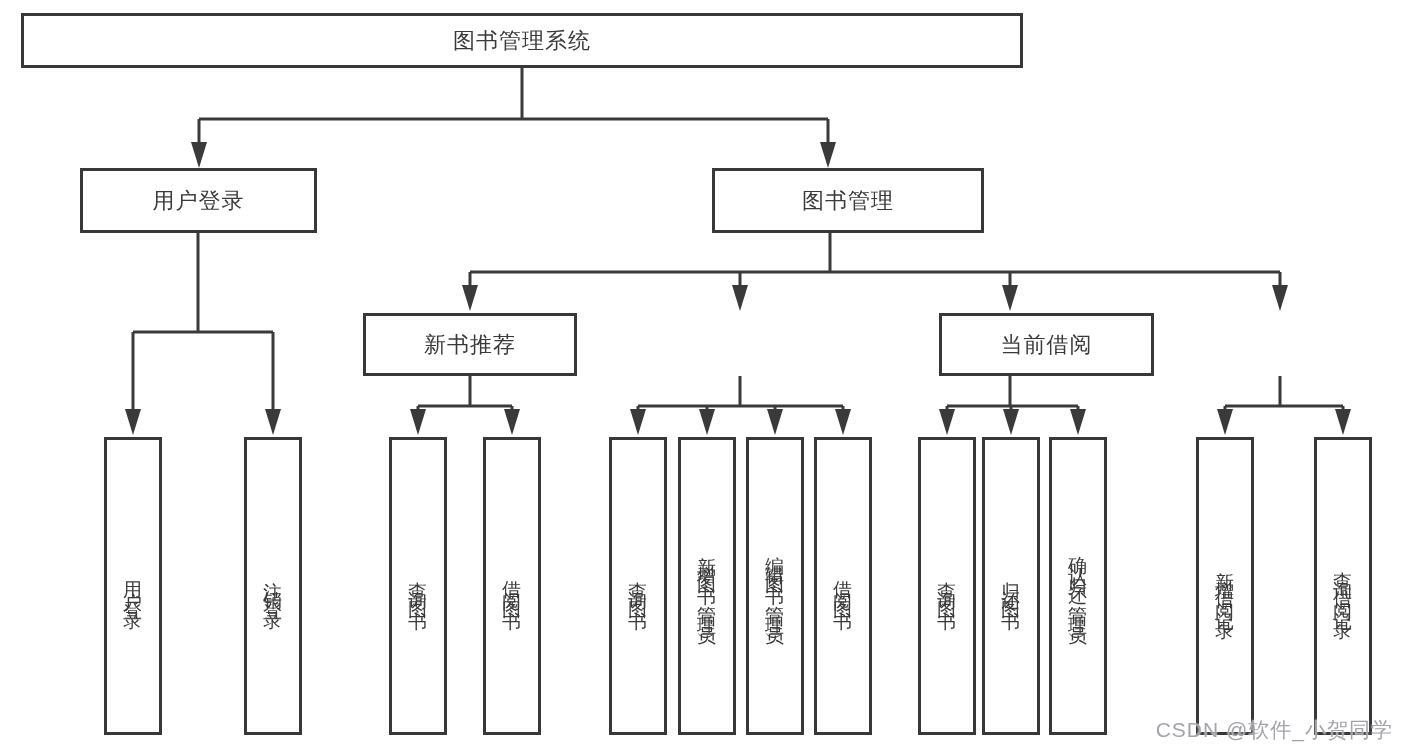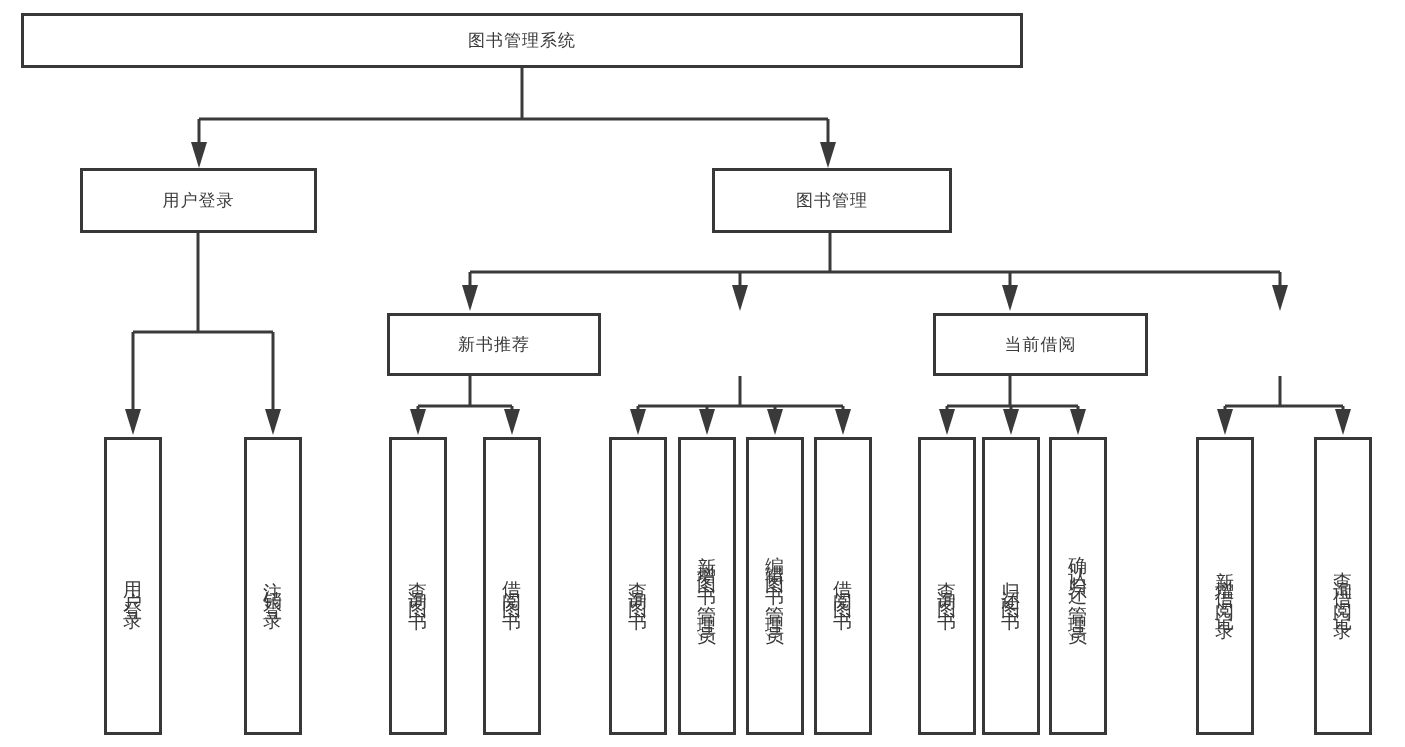--- a/index.html
+++ b/index.html
@@ -23,37 +23,37 @@
     position: absolute;
     box-sizing: border-box;
     background: #ffffff;
     border: 3px solid #383838;
     display: flex;
     align-items: center;
     justify-content: center;
     color: #3a3a3a;
     z-index: 1;
   }
-  .hbox { font-size: 17px; letter-spacing: 1px; }
+  .hbox { font-size: 22px; letter-spacing: 1px; }
   .vbox span {
     writing-mode: vertical-rl;
     text-orientation: mixed;
     font-size: 19px;
     letter-spacing: 10px;
     line-height: 1;
     color: #3a3a3a;
   }
   
   .root   { left: 21px;   top: 13px;  width: 1002px; height: 55px; }
   .n-login{ left: 80px;   top: 168px; width: 237px;  height: 65px; }
-  .n-mgmt { left: 712px;  top: 168px; width: 240px;  height: 65px; }
-  .l3     { top: 313px; height: 63px; width: 215px; margin-left: 24px; }
+  .n-mgmt { left: 712px;  top: 168px; width: 272px;  height: 65px; }
+  .l3     { top: 313px; height: 63px; width: 215px; }
   .n-rec  { left: 363px; width: 214px; }
   .n-bor  { left: 633px; }
-  .n-cur  { left: 909px; }
+  .n-cur  { left: 939px; }
   .n-log  { left: 1172px; }
   .leaf   { top: 437px; height: 298px; width: 58px; }
   .lf1  { left: 104px; }  .lf2  { left: 244px; }
   .lf3  { left: 389px; }  .lf4  { left: 483px; }
   .lf5  { left: 609px; }  .lf6  { left: 678px; }
   .lf7  { left: 746px; }  .lf8  { left: 814px; }
   .lf9  { left: 918px; }  .lf10 { left: 982px; }
   .lf11 { left: 1049px; } .lf12 { left: 1196px; }
   .lf13 { left: 1314px; }
   #watermark {
@@ -186,13 +186,14 @@
     <span>确认归还（管理员）</span>
   </div>
 
   <div class="box vbox leaf lf12">
     <span>新增借阅记录</span>
   </div>
   <div class="box vbox leaf lf13">
     <span>查询借阅记录</span>
   </div>
 
+  <div id="watermark">CSDN @软件_小贺同学</div>
 </div>
 
 </body></html>

